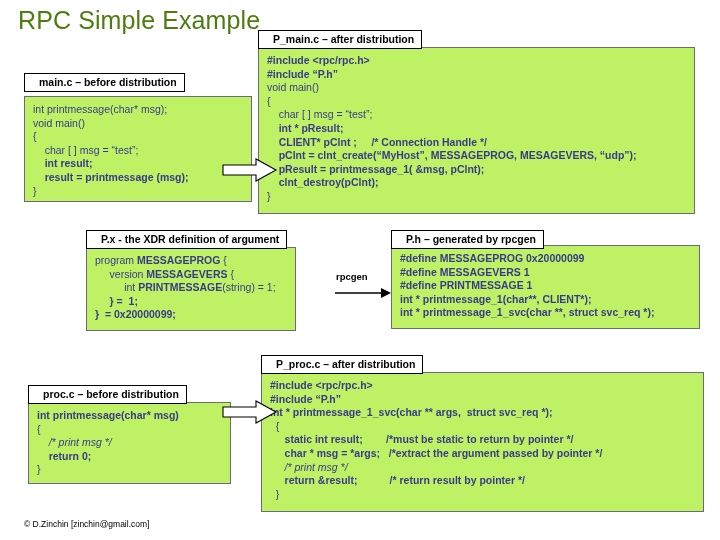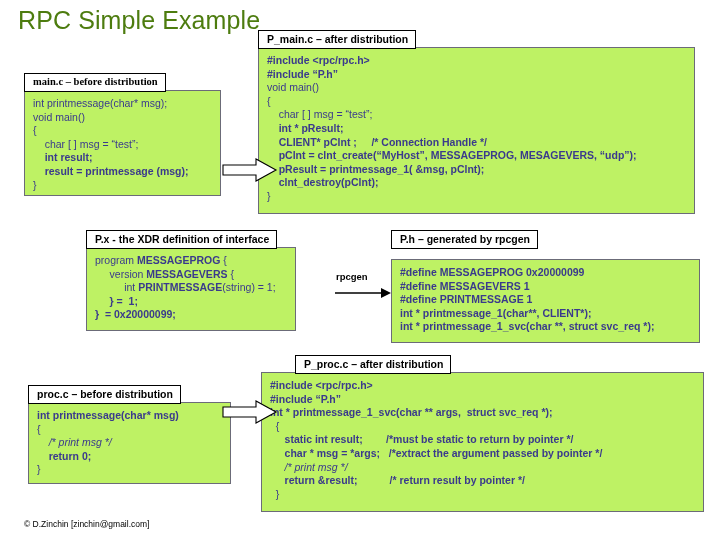--- a/index.html
+++ b/index.html
@@ -20,21 +20,21 @@
     letter-spacing:0.1px;white-space:nowrap;
   }
 
   
   .box{position:absolute;}
   .box-head{
     position:absolute;
     background:#ffffff;
     border:1px solid #000000;
     font-size:10.5px;font-weight:bold;color:#000000;
-    padding:2px 7px 3px 8px;
+    padding:2px 7px 3px 14px;
     white-space:nowrap;
     z-index:3;
     line-height:12px;
   }
   .box-body{
     position:absolute;
     background:#bef264;
     border:1px solid #6b6b78;
     box-sizing:border-box;
     z-index:2;
@@ -73,22 +73,22 @@
   .ftr-right{left:674px;top:502px;font-size:10px;}
 </style>
 </head>
 <body>
 
 <div class="slide">
 
   <div class="title">RPC Simple Example</div>
 
   <div class="box">
-    <div class="box-head" style="left:24px;top:73px;font-family:Liberation Serif, serif;">main.c – before distribution</div>
-    <div class="box-body" style="left:24px;top:90px;width:197px;height:106px;">
+    <div class="box-head" style="left:24px;top:73px;">main.c – before distribution</div>
+    <div class="box-body" style="left:24px;top:96px;width:228px;height:106px;">
       <div class="code"><span class="n">int printmessage(char* msg);
 void main()
 {</span>
 <span class="n">    char [ ] msg = “test”;</span>
 <span class="b">    int result;
     result = printmessage (msg);</span>
 <span class="n">}</span></div>
     </div>
   </div>
 
@@ -109,41 +109,41 @@
     </div>
   </div>
 
   <div class="block-arrow" style="left:222px;top:158px;">
     <svg width="56" height="24" viewBox="0 0 56 24">
       <polygon points="1,7 34,7 34,1 54,12 34,23 34,17 1,17" fill="#ffffff" stroke="#000000" stroke-width="1.1"></polygon>
     </svg>
   </div>
 
   <div class="box">
-    <div class="box-head" style="left:86px;top:230px;">P.x - the XDR definition of interface</div>
+    <div class="box-head" style="left:86px;top:230px;">P.x - the XDR definition of argument</div>
     <div class="box-body" style="left:86px;top:247px;width:210px;height:84px;">
       <div class="code"><span class="n">program </span><span class="b">MESSAGEPROG</span><span class="n"> {</span>
 <span class="n">     version </span><span class="b">MESSAGEVERS</span><span class="n"> {</span>
 <span class="n">          int </span><span class="b">PRINTMESSAGE</span><span class="n">(string) = 1;</span>
 <span class="b">     } =  1;
 }  = 0x20000099;</span></div>
     </div>
   </div>
 
   <div class="thin-arrow" style="left:334px;top:272px;">
     <div class="lbl">rpcgen</div>
     <svg width="58" height="30" viewBox="0 0 58 30">
       <line x1="1" y1="21" x2="47" y2="21" stroke="#000000" stroke-width="1.4"></line>
       <polygon points="47,16 57,21 47,26" fill="#000000"></polygon>
     </svg>
   </div>
 
   <div class="box">
     <div class="box-head" style="left:391px;top:230px;"><span>P.h – generated by </span><span class="i">rpcgen</span></div>
-    <div class="box-body" style="left:391px;top:259px;width:309px;height:84px;">
+    <div class="box-body" style="left:391px;top:245px;width:309px;height:84px;">
       <div class="code"><span class="b">#define MESSAGEPROG 0x20000099
 #define MESSAGEVERS 1
 #define PRINTMESSAGE 1
 int * printmessage_1(char**, CLIENT*);
 int * printmessage_1_svc(char **, struct svc_req *);</span></div>
     </div>
   </div>
 
   <div class="box">
     <div class="box-head" style="left:28px;top:385px;">proc.c – before distribution</div>
@@ -156,21 +156,21 @@
     </div>
   </div>
 
   <div class="block-arrow" style="left:222px;top:400px;">
     <svg width="56" height="24" viewBox="0 0 56 24">
       <polygon points="1,7 34,7 34,1 54,12 34,23 34,17 1,17" fill="#ffffff" stroke="#000000" stroke-width="1.1"></polygon>
     </svg>
   </div>
 
   <div class="box">
-    <div class="box-head" style="left:261px;top:355px;margin-left:34px;">P_proc.c – after distribution</div>
+    <div class="box-head" style="left:261px;top:355px;">P_proc.c – after distribution</div>
     <div class="box-body" style="left:261px;top:372px;width:443px;height:140px;">
       <div class="code"><span class="b">#include &lt;rpc/rpc.h&gt;
 #include “P.h”
 int * printmessage_1_svc(char ** args,  struct svc_req *);</span>
 <span class="n">  {</span>
 <span class="b">     static int result;        /*must be static to return by pointer */
      char * msg = *args;   /*extract the argument passed by pointer */</span>
 <span class="n i">     /* print msg */</span>
 <span class="b">     return &amp;result;           /* return result by pointer */</span>
 <span class="n">  }</span></div>

